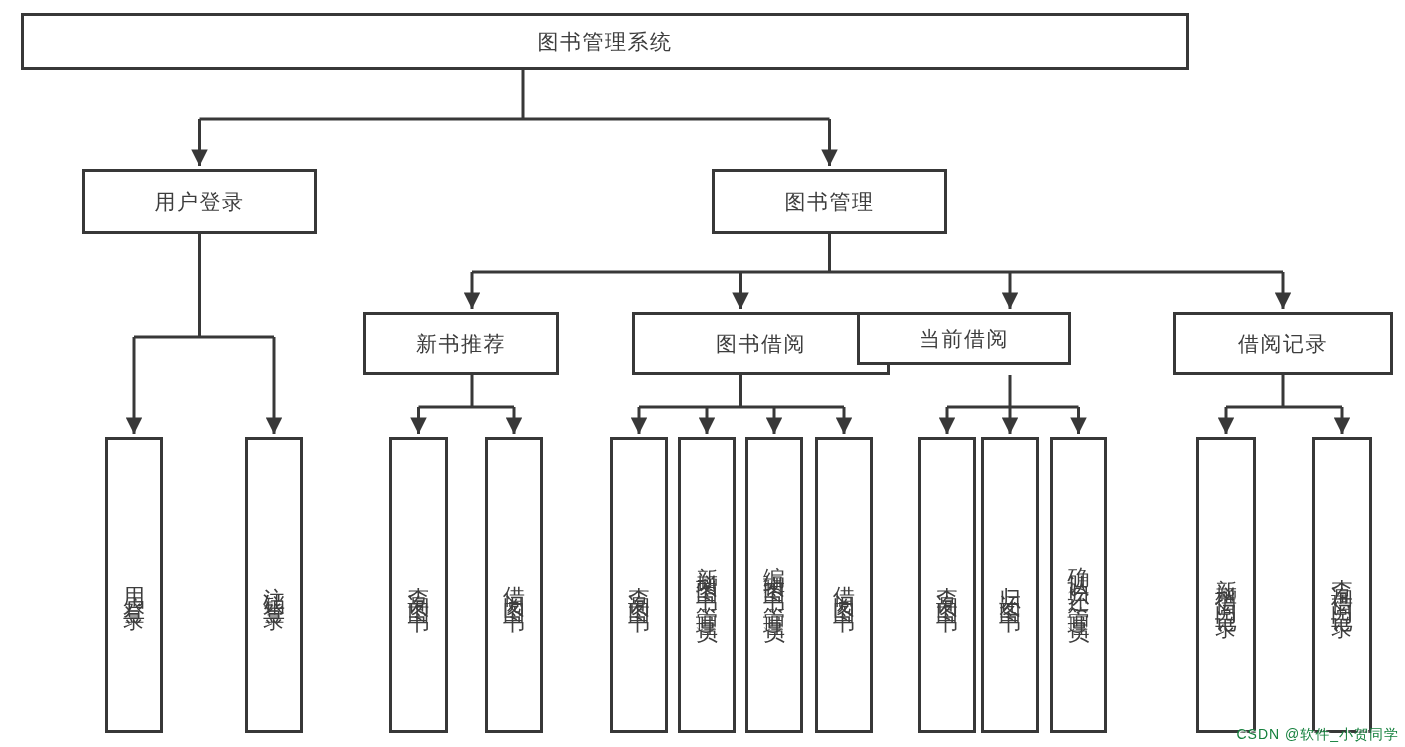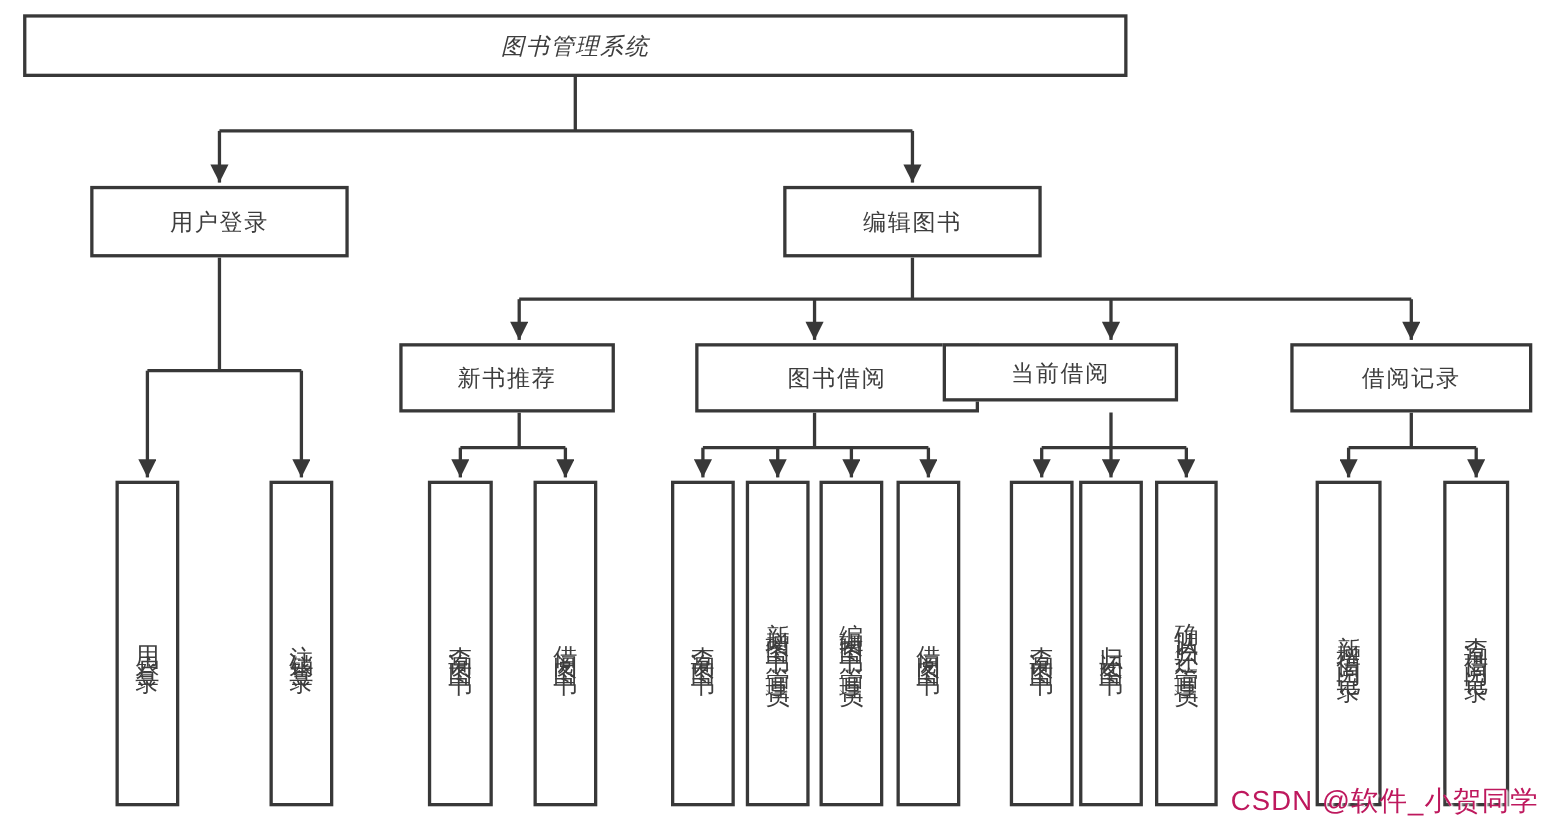--- a/index.html
+++ b/index.html
@@ -32,23 +32,23 @@
     text-orientation:mixed;
     font-size:22px;
     line-height:1;
     letter-spacing:8px;
     text-align:center;
   }
   .watermark{
     position:absolute;
     right:6px;
     bottom:3px;
-    font-size:25px;
+    font-size:14px;
     letter-spacing:1px;
-    color:#be185d;
+    color:#15803d;
     text-shadow:1px 1px 0 rgba(255,255,255,.95), 2px 2px 2px rgba(255,255,255,.8);
     z-index:5;
     white-space:nowrap;
   }
 </style>
 </head>
 <body>
 
 <div class="canvas">
 
@@ -100,24 +100,24 @@
       <path d="M1078.5,407 V434" marker-end="url(#arrow)"></path>
     </g>
 
     <g>
       <path d="M1283,375 V407 M1226,407 H1342"></path>
       <path d="M1226,407 V434" marker-end="url(#arrow)"></path>
       <path d="M1342,407 V434" marker-end="url(#arrow)"></path>
     </g>
   </svg>
 
-  <div class="node h-node" style="left:21px;top:13px;width:1004px;height:57px;font-style:italic;">图书管理系统</div>
+  <div class="node h-node" style="left:21px;top:13px;width:1168px;height:57px;">图书管理系统</div>
 
   <div class="node h-node" style="left:82px;top:169px;width:235px;height:65px;">用户登录</div>
-  <div class="node h-node" style="left:712px;top:169px;width:235px;height:65px;">编辑图书</div>
+  <div class="node h-node" style="left:712px;top:169px;width:235px;height:65px;">图书管理</div>
 
   <div class="node h-node" style="left:363px;top:312px;width:196px;height:63px;">新书推荐</div>
   <div class="node h-node" style="left:632px;top:312px;width:258px;height:63px;">图书借阅</div>
   <div class="node h-node" style="left:857px;top:312px;width:214px;height:53px;">当前借阅</div>
   <div class="node h-node" style="left:1173px;top:312px;width:220px;height:63px;">借阅记录</div>
 
   <div class="node v-node" style="left:105px;top:437px;width:58px;height:296px;">用户登录</div>
   <div class="node v-node" style="left:245px;top:437px;width:58px;height:296px;">注销登录</div>
 
   <div class="node v-node" style="left:389px;top:437px;width:59px;height:296px;">查询图书</div>

